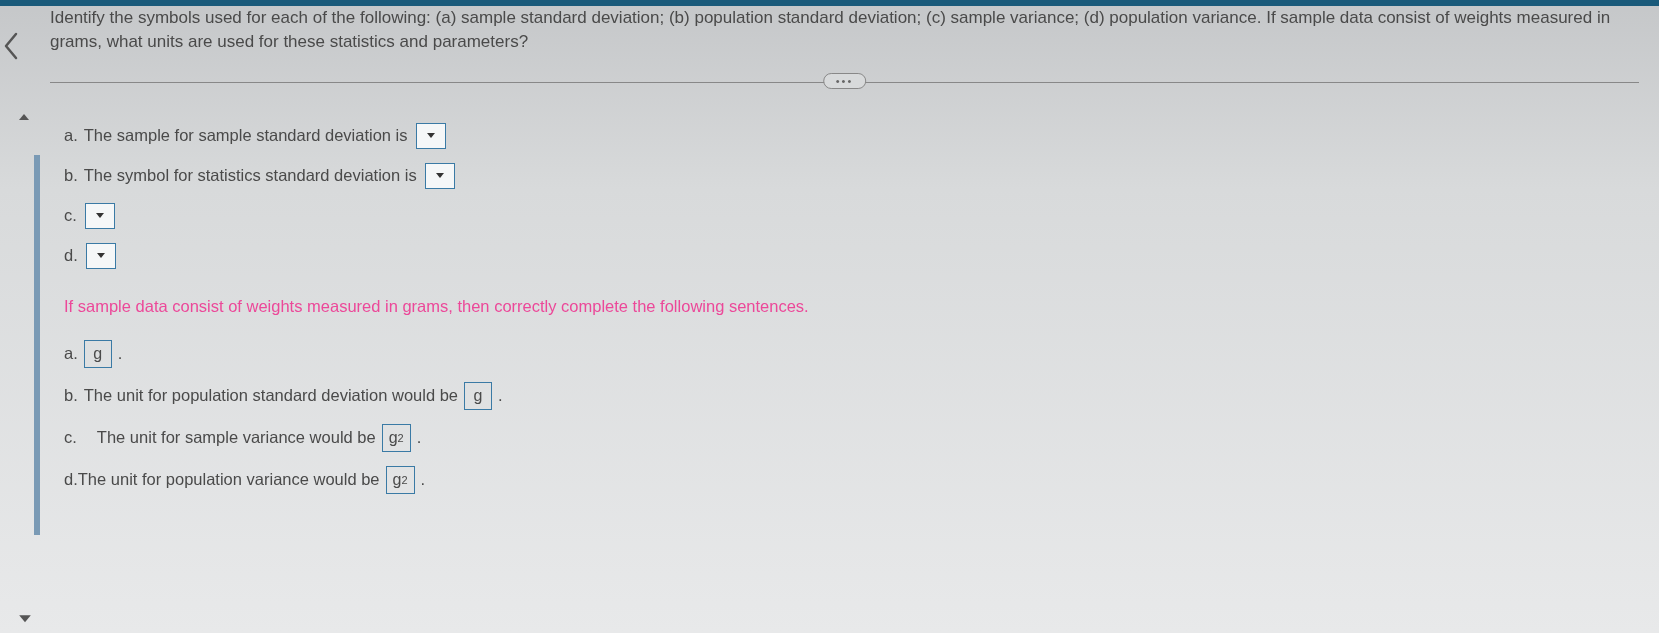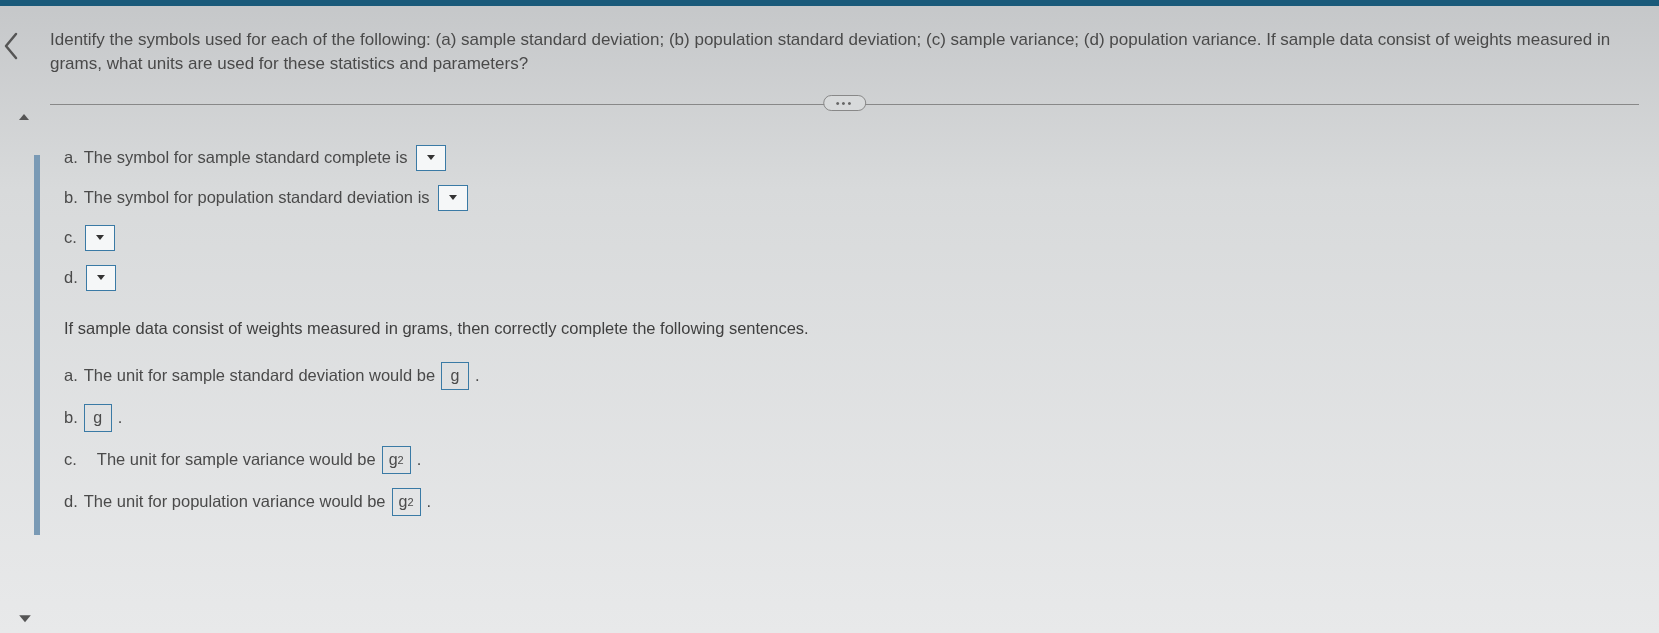--- a/index.html
+++ b/index.html
@@ -42,21 +42,20 @@
       width: 14px;
       height: 14px;
       cursor: pointer;
     }
     .scroll-up svg {
       width: 12px;
       height: 10px;
     }
     .content {
       margin-left: 50px;
-      padding-top: 22px;
       padding-right: 20px;
     }
     .question-text {
       color: #4a4a4a;
       font-size: 17px;
       line-height: 1.4;
       max-width: 1580px;
     }
     .divider-container {
       position: relative;
@@ -104,21 +103,21 @@
       width: 30px;
       height: 26px;
       margin-left: 8px;
       cursor: pointer;
     }
     .dropdown svg {
       width: 10px;
       height: 8px;
     }
     .instruction-text {
-      color: #404040;
+      color: #ec4899;
       font-size: 16.5px;
       margin-top: 28px;
       margin-bottom: 24px;
     }
     .unit-box {
       display: inline-flex;
       align-items: center;
       justify-content: center;
       border: 1px solid #3a7aa5;
       background: transparent;
@@ -179,31 +178,31 @@
 
   <div class="divider-container">
     <hr class="divider">
     <div class="ellipsis-badge">•••</div>
   </div>
 
   <div class="answer-section">
 
     <div class="answer-line">
       <span class="label">a.</span>
-      <span class="label" style="margin-left:6px">The symbol for sample standard complete is</span>
+      <span class="label" style="margin-left:6px">The sample for sample standard deviation is</span>
       <span class="dropdown">
         <svg viewBox="0 0 10 8">
             <path d="M 1 1 L 5 6 L 9 1 Z" fill="#333"></path>
           </svg>
       </span>
     </div>
 
     <div class="answer-line">
       <span class="label">b.</span>
-      <span class="label" style="margin-left:6px">The symbol for population standard deviation is</span>
+      <span class="label" style="margin-left:6px">The symbol for statistics standard deviation is</span>
       <span class="dropdown">
         <svg viewBox="0 0 10 8">
             <path d="M 1 1 L 5 6 L 9 1 Z" fill="#333"></path>
           </svg>
       </span>
     </div>
 
     <div class="answer-line">
       <span class="label">c.</span>
       <span class="dropdown">
@@ -219,50 +218,50 @@
         <svg viewBox="0 0 10 8">
             <path d="M 1 1 L 5 6 L 9 1 Z" fill="#333"></path>
           </svg>
       </span>
     </div>
 
     <div class="instruction-text">If sample data consist of weights measured in grams, then correctly complete the following sentences.</div>
 
     <div class="answer-line">
       <span class="label">a.</span>
-      <span class="label" style="margin-left:6px">The unit for sample standard deviation would be</span>
       <span class="unit-box">
         <span>g</span>
           <sup></sup>
       </span>
       <span class="period">.</span>
     </div>
 
     <div class="answer-line">
       <span class="label">b.</span>
+      <span class="label" style="margin-left:6px">The unit for population standard deviation would be</span>
       <span class="unit-box">
         <span>g</span>
           <sup></sup>
       </span>
       <span class="period">.</span>
     </div>
 
     <div class="answer-line">
       <span class="label">c.</span>
       <span class="label" style="margin-left:20px">The unit for sample variance would be</span>
       <span class="unit-box">
         <span>g</span>
           <sup>2</sup>
       </span>
       <span class="period">.</span>
     </div>
 
     <div class="answer-line">
       <span class="label">d.</span>
-      <span class="label" style="margin-left:6px">The unit for population variance would be</span>
+      <span class="label" style="">The unit for population variance would be</span>
       <span class="unit-box">
         <span>g</span>
           <sup>2</sup>
       </span>
       <span class="period">.</span>
     </div>
 
   </div>
 </div>
 

